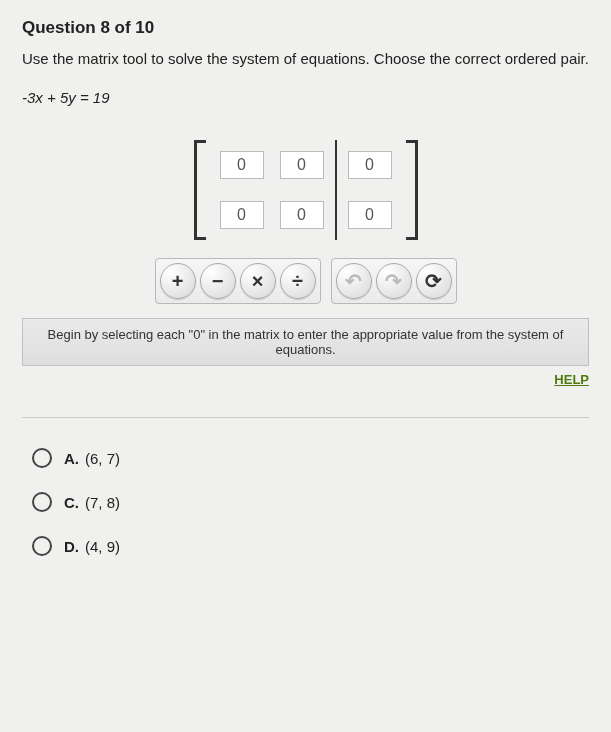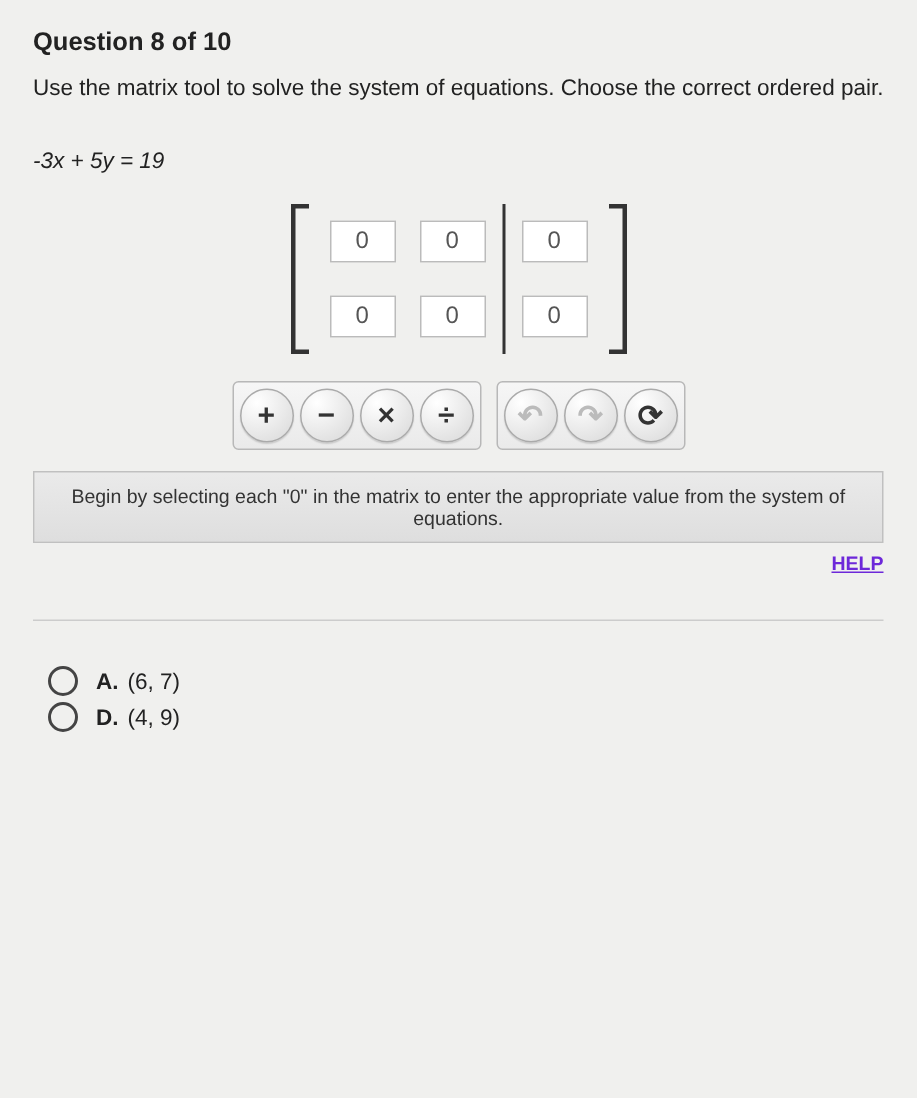--- a/index.html
+++ b/index.html
@@ -5,22 +5,22 @@
   * { box-sizing: border-box; }
   body {
     margin: 0;
     padding: 18px 22px;
     background: #f0f0ee;
     font-family: Arial, Helvetica, sans-serif;
     color: #222;
     width: 611px;
   }
   .header { font-weight: bold; font-size: 17px; margin-bottom: 10px; }
-  .prompt { font-size: 15px; line-height: 1.4; margin-bottom: 28px; }
-  .equations { font-size: 15px; line-height: 1.4; margin-bottom: 18px; font-style: italic; }
+  .prompt { font-size: 15px; line-height: 1.4; margin-bottom: 18px; }
+  .equations { font-size: 15px; line-height: 1.4; margin-bottom: 32px; font-style: italic; }
   .matrix-area { display: flex; justify-content: center; margin-bottom: 18px; }
   .matrix {
     display: flex;
     align-items: stretch;
     font-family: "Times New Roman", serif;
   }
   .bracket-left, .bracket-right {
     width: 14px;
     position: relative;
   }
@@ -77,24 +77,24 @@
   .hint {
     background: linear-gradient(#eaeaea,#dedede);
     border: 1px solid #c0c0c0;
     padding: 8px 12px;
     font-size: 13px;
     text-align: center;
     color: #333;
     margin-bottom: 6px;
   }
   .help { text-align: right; font-size: 13px; margin-bottom: 30px; }
-  .help a { color: #6d28d9; text-decoration: underline; font-weight: bold; }
+  .help a { color: #4d7c0f; text-decoration: underline; font-weight: bold; }
   .divider { border: none; border-top: 1px solid #ccc; margin: 30px 0; }
   .choices { padding-left: 10px; }
-  .choice { display: flex; align-items: center; gap: 12px; margin: 4px 0; font-size: 15px; }
+  .choice { display: flex; align-items: center; gap: 12px; margin: 24px 0; font-size: 15px; }
   .radio {
     width: 20px; height: 20px;
     border: 2px solid #444;
     border-radius: 50%;
     flex-shrink: 0;
     cursor: pointer;
   }
   .choice-label b { font-weight: bold; margin-right: 6px; }
 </style>
 </head>
@@ -149,16 +149,22 @@
 <div class="choices">
   <div class="choice">
     <div class="radio"></div>
     <div class="choice-label">
       <b>A.</b><span>(6, 7)</span>
     </div>
   </div>
   <div class="choice">
     <div class="radio"></div>
     <div class="choice-label">
+      <b>C.</b><span>(7, 8)</span>
+    </div>
+  </div>
+  <div class="choice">
+    <div class="radio"></div>
+    <div class="choice-label">
       <b>D.</b><span>(4, 9)</span>
     </div>
   </div>
 </div>
 
 </body></html>

